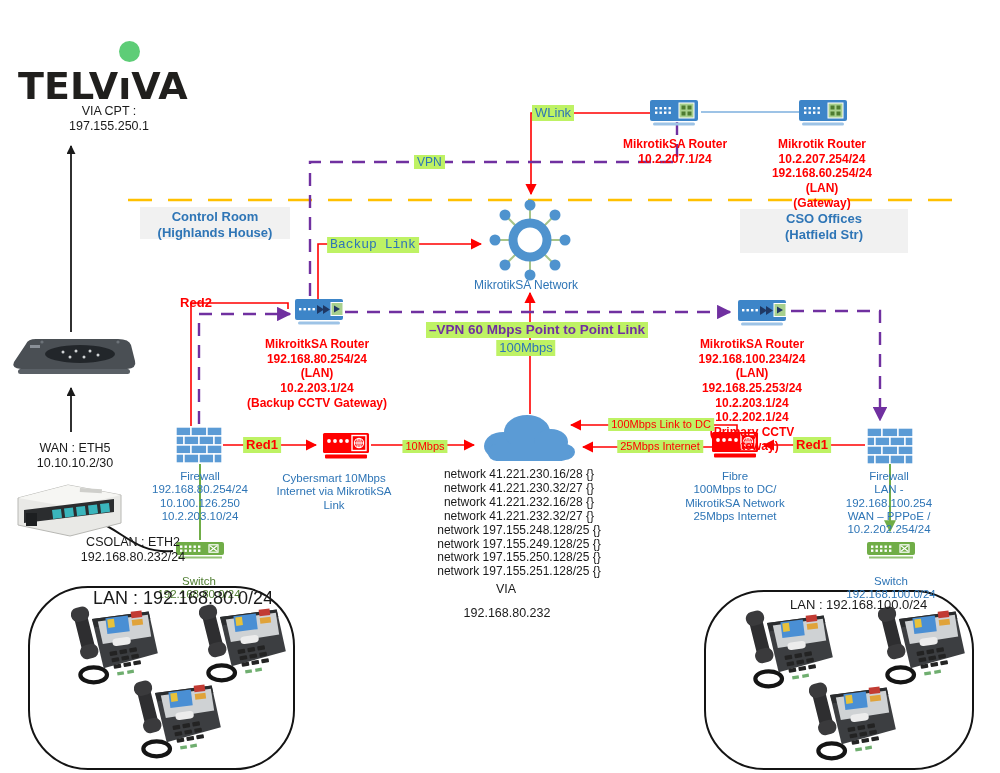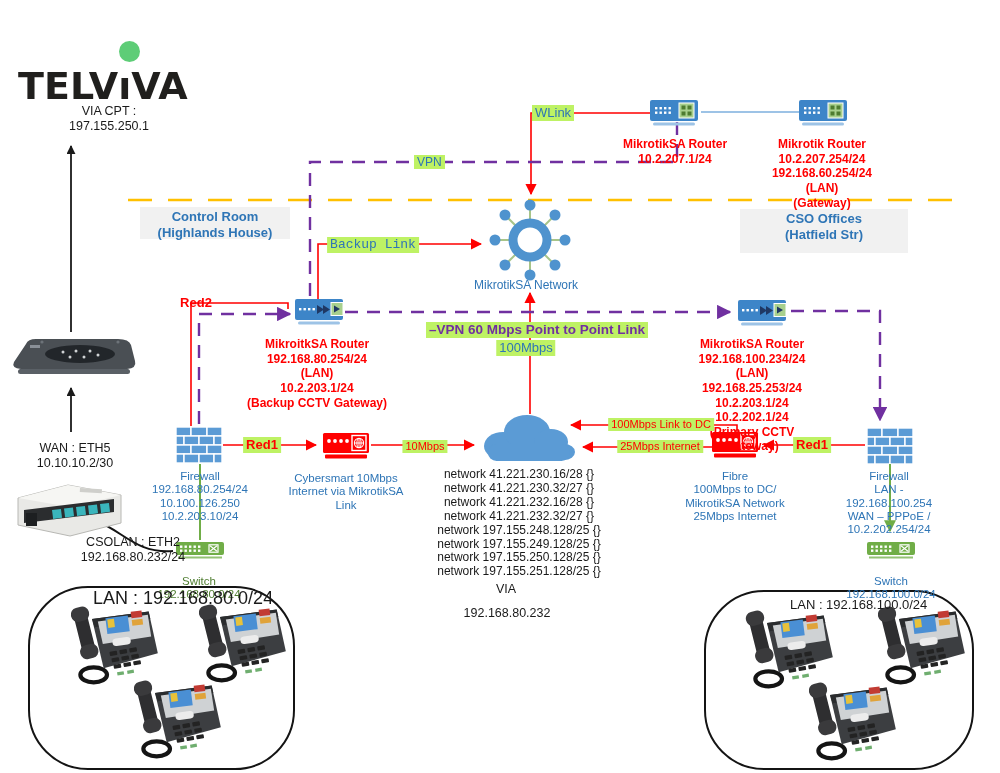--- a/index.html
+++ b/index.html
@@ -370,21 +370,21 @@
 10.2.203.1/24
 10.2.202.1/24
 (Primary CCTV
 Gateway)</div>
 
 <div class="lbl c blue" style="left:200px; top:470px; font-size:11.5px; line-height:1.16;">Firewall
 192.168.80.254/24
 10.100.126.250
 10.2.203.10/24</div>
 <div class="lbl c red bgw" style="left:262px; top:437px; font-size:13px;">Red1</div>
-<div class="lbl c blue" style="left:346px; top:472px; font-size:11.5px; line-height:1.16;">Cybersmart 10Mbps
+<div class="lbl c blue" style="left:334px; top:472px; font-size:11.5px; line-height:1.16;">Cybersmart 10Mbps
 Internet via MikrotikSA
 Link</div>
 <div class="lbl c red bgw" style="left:425px; top:440px; font-size:11px; font-weight:normal;">10Mbps</div>
 
 <div class="lbl c" style="left:519px; top:468px; font-size:12px; line-height:1.16; z-index:6;">network 41.221.230.16/28 {}
 network 41.221.230.32/27 {}
 network 41.221.232.16/28 {}
 network 41.221.232.32/27 {}
 network 197.155.248.128/25 {}
 network 197.155.249.128/25 {}

